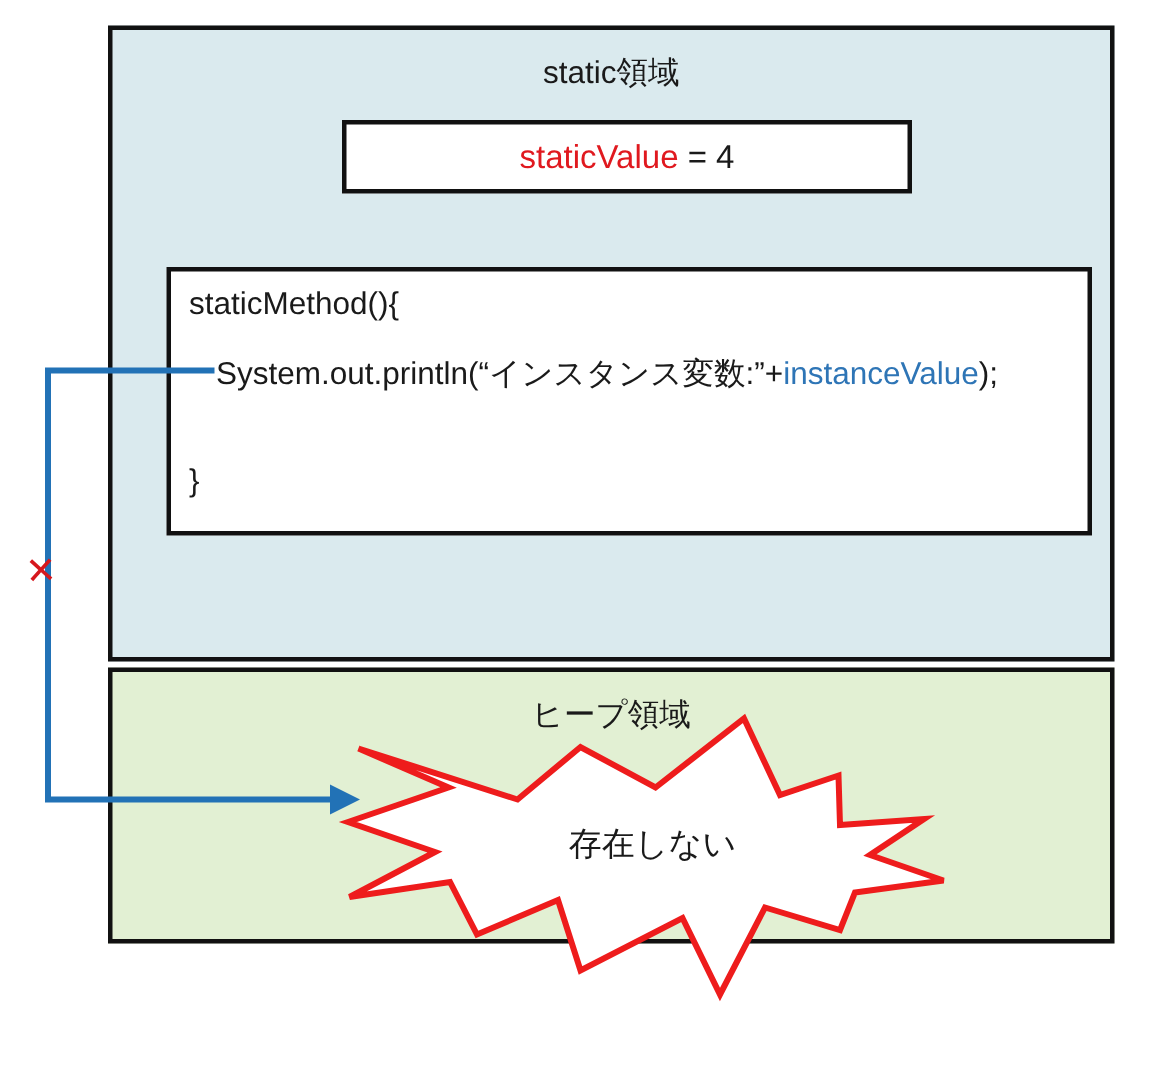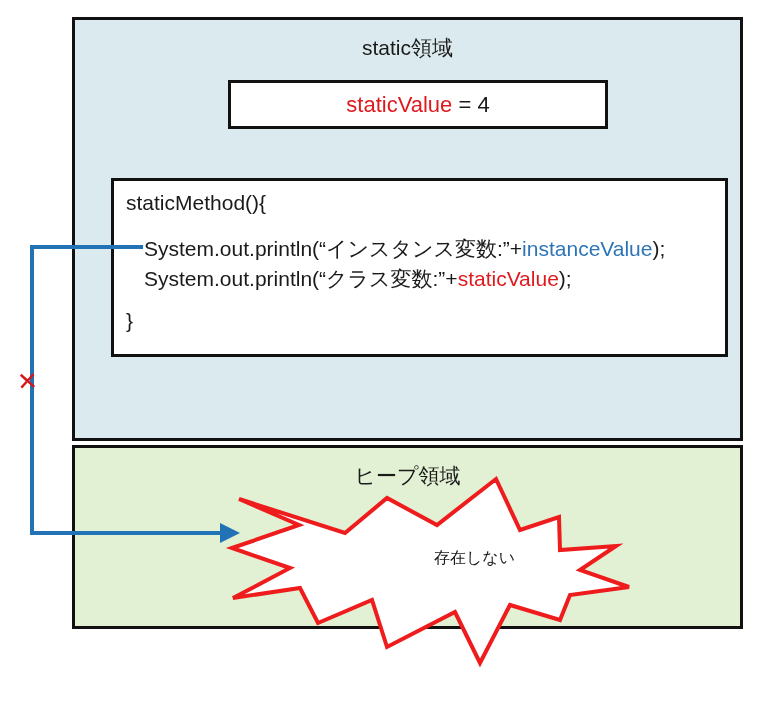--- a/index.html
+++ b/index.html
@@ -58,22 +58,22 @@
     box-sizing:border-box;
   }
   .heap-area .region-title{top:14px;}
 
   
   .overlay{
     position:absolute;left:0;top:0;width:768px;height:718px;
     pointer-events:none;
   }
   .burst-label{
-    position:absolute;left:355px;top:548px;width:160px;text-align:right;
-    font-size:16px;color:var(--text_black);
+    position:absolute;left:355px;top:548px;width:160px;text-align:center;
+    font-size:22px;color:var(--text_black);
   }
   .x-mark{
     position:absolute;left:17px;top:369px;
     font-size:25px;font-weight:700;color:#d6171d;
     transform:rotate(-3deg);line-height:1;
   }
 </style>
 </head>
 <body>
 
@@ -83,21 +83,20 @@
     <div class="region-title">static領域</div>
 
     <div class="value-box">
       <span class="var">staticValue</span>
         <span class="rest"> = 4</span>
     </div>
 
     <div class="code-box">
       <div class="code-line l2"><span>System.out.println(“インスタンス変数:”+</span><span class="kw-blue">instanceValue</span><span>);</span></div>
       <div class="code-line l1">staticMethod(){</div>
-      <div class="code-line l3"><span>System.out.println(“クラス変数:”+</span><span class="kw-red">staticValue</span><span>);</span></div>
       <div class="code-line l4">}</div>
     </div>
   </div>
 
   <div class="heap-area">
     <div class="region-title">ヒープ領域</div>
   </div>
 
   <svg class="overlay" width="768" height="718" viewBox="0 0 768 718">
 

